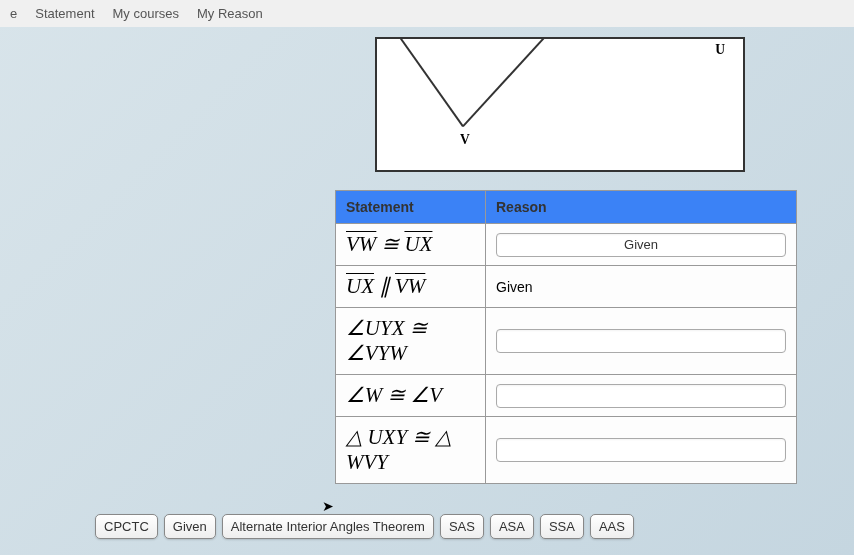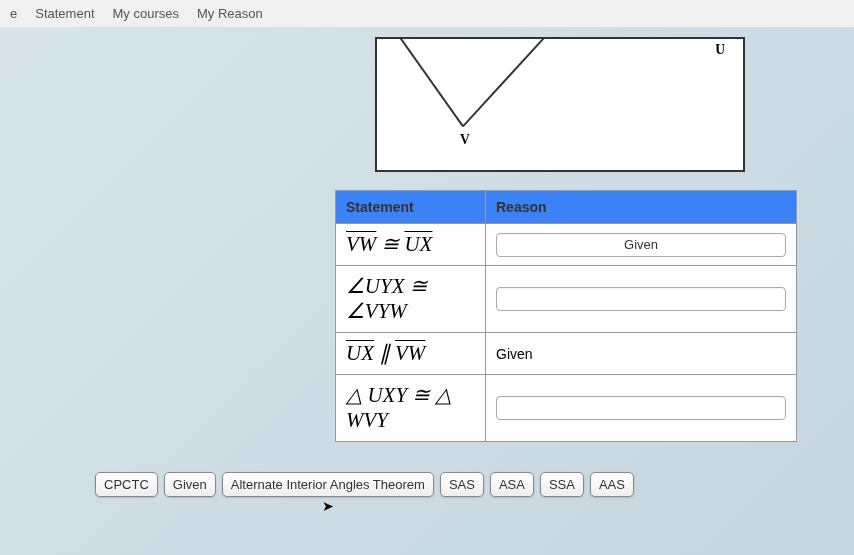--- a/index.html
+++ b/index.html
@@ -138,28 +138,34 @@
       </tr>
     </thead>
     <tbody>
         <tr>
           <td class="stmt-col"><span class="math"><span class="overline">VW</span> ≅ <span class="overline">UX</span></span></td>
           <td class="reason-col">
             <div class="reason-slot">Given</div>
           </td>
         </tr>
         <tr>
+          <td class="stmt-col"><span class="math"><span class="overline">UX</span> ∥ <span class="overline">VW</span></span></td>
+          <td class="reason-col">Given</td>
+        </tr>
+        <tr>
           <td class="stmt-col"><span class="math">∠UYX ≅ ∠VYW</span></td>
           <td class="reason-col">
             <div class="reason-slot"></div>
           </td>
         </tr>
         <tr>
-          <td class="stmt-col"><span class="math"><span class="overline">UX</span> ∥ <span class="overline">VW</span></span></td>
-          <td class="reason-col">Given</td>
+          <td class="stmt-col"><span class="math">∠W ≅ ∠V</span></td>
+          <td class="reason-col">
+            <div class="reason-slot"></div>
+          </td>
         </tr>
         <tr>
           <td class="stmt-col"><span class="math">△ UXY ≅ △ WVY</span></td>
           <td class="reason-col">
             <div class="reason-slot"></div>
           </td>
         </tr>
       </tbody>
   </table>
 

